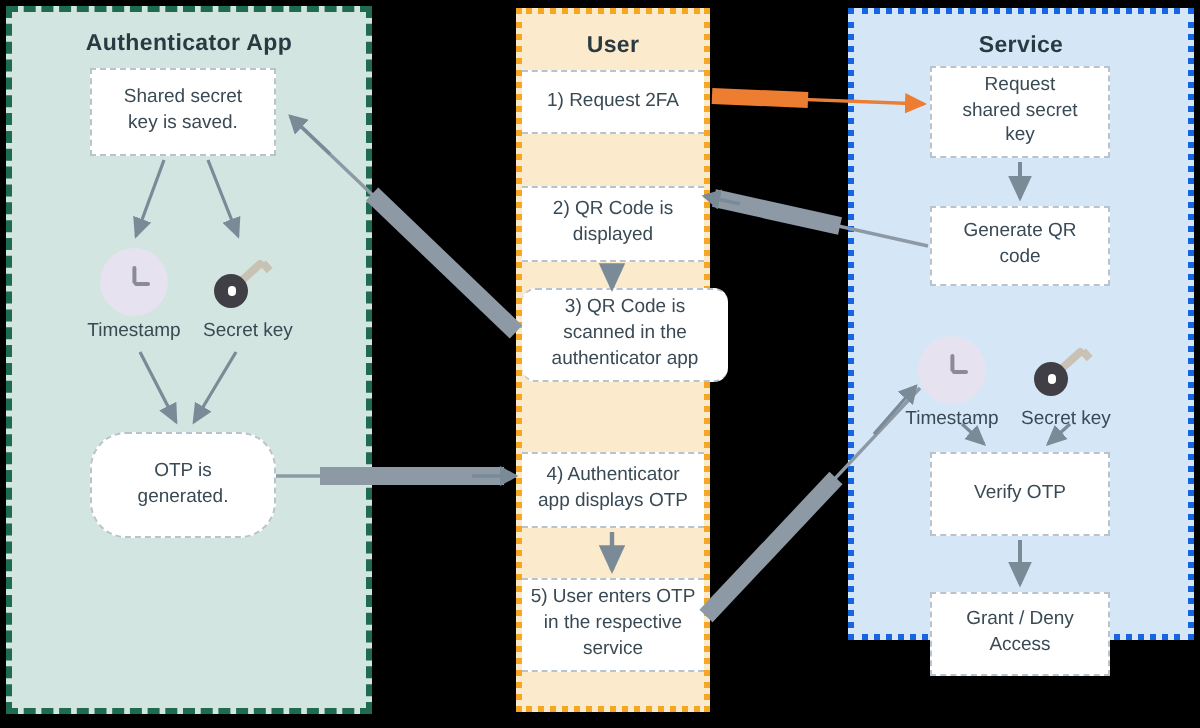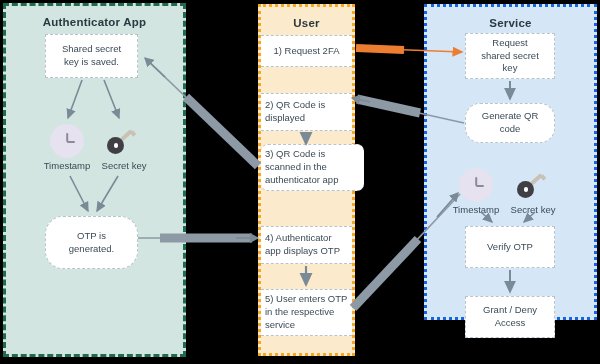--- a/index.html
+++ b/index.html
@@ -30,21 +30,21 @@
     position:absolute;box-sizing:border-box;background:#ffffff;
     border:1px dashed #b9c3cc;
     display:flex;align-items:center;justify-content:center;text-align:center;
     font-size:9.5px;line-height:1.35;color:#3a4a55;padding:3px 11px;
   }
   
   .ubox{
     position:absolute;box-sizing:border-box;background:#ffffff;
     border-top:1px dashed #b9c3cc;border-bottom:1px dashed #b9c3cc;
     border-left:0;border-right:0;
-    display:flex;align-items:center;justify-content:center;
+    display:flex;align-items:center;justify-content:center;text-align:center;
     font-size:9.5px;line-height:1.35;color:#3a4a55;padding:2px 4px;
   }
   
   .icon-wrap{position:absolute;}
   .clock{
     width:34px;height:34px;border-radius:50%;
     background:#e6e2ef;position:relative;
   }
   .clock:before{
     content:"";position:absolute;left:50%;top:9px;width:1.6px;height:9px;
@@ -114,21 +114,21 @@
   <div class="ubox" style="left:261px;top:93px;width:91px;height:38px;">2) QR Code is displayed</div>
   <div class="ubox" style="left:261px;top:144px;width:103px;height:47px;border-radius:7px;">3) QR Code is scanned in the authenticator app</div>
   <div class="ubox" style="left:261px;top:226px;width:91px;height:38px;">4) Authenticator app displays OTP</div>
   <div class="ubox" style="left:261px;top:289px;width:91px;height:47px;">5) User enters OTP in the respective service</div>
 
   <div class="panel" id="panel-service">
     <div class="panel-title" style="top:10px;">Service</div>
   </div>
 
   <div class="box" style="left:465px;top:33px;width:90px;height:46px;">Request shared secret key</div>
-  <div class="box" style="left:465px;top:103px;width:90px;height:40px;border-radius:15px;">Generate QR code</div>
+  <div class="box" style="left:465px;top:103px;width:90px;height:40px;">Generate QR code</div>
 
   <div class="icon-wrap" style="left:459px;top:168px;">
     <div class="clock"></div>
   </div>
   <div class="icon-label" style="left:438px;top:204px;width:76px;">Timestamp</div>
 
   <div class="icon-wrap" style="left:517px;top:169px;">
     <div class="key">
       <div class="kshaft"></div>
         <div class="ktooth"></div>

